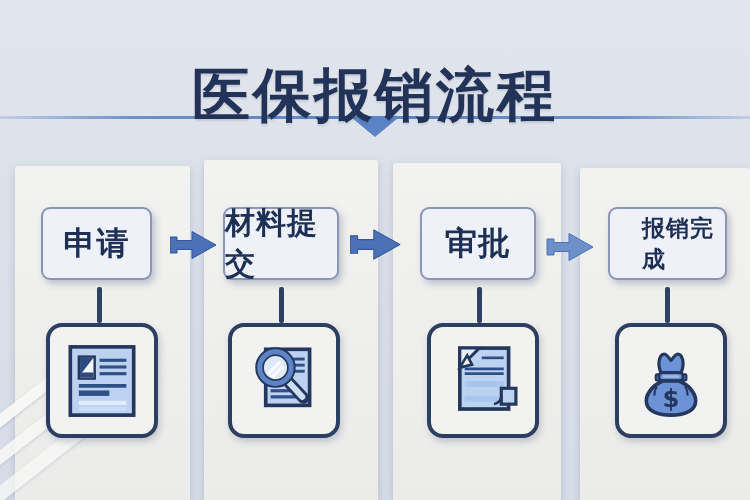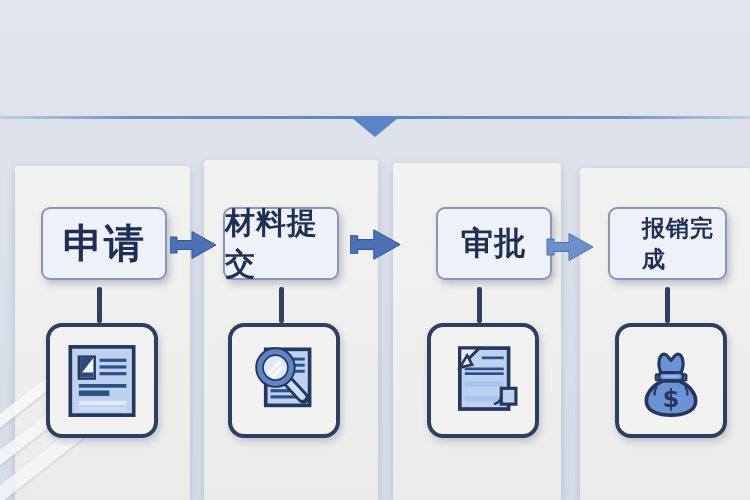--- a/index.html
+++ b/index.html
@@ -31,23 +31,23 @@
   #panel-3{left:393px;width:168px;top:163px;}
   #panel-4{left:580px;width:170px;top:168px;}
   
   .label-box{
     position:absolute;top:207px;height:73px;z-index:6;box-sizing:border-box;
     background:#eef1f7;border:2px solid #8a96b7;border-radius:9px;
     box-shadow:3px 4px 7px rgba(95,105,135,0.35);
     display:flex;align-items:center;justify-content:center;
     color:#1d2f55;font-weight:800;letter-spacing:1px;
   }
-  #label-1{left:41px;width:126px;font-size:40px;}
+  #label-1{left:41px;width:111px;font-size:32px;}
   #label-2{left:223px;width:116px;font-size:30px;}
-  #label-3{left:436px;width:116px;font-size:32px;}
+  #label-3{left:420px;width:116px;font-size:32px;}
   #label-4{left:608px;width:119px;font-size:23px;padding-left:32px;}
   
   .connector{position:absolute;top:287px;width:5px;height:36px;background:#2f4160;border-radius:2px;z-index:5;}
   #conn-1{left:97px;} #conn-2{left:279px;} #conn-3{left:477px;} #conn-4{left:665px;}
   
   .icon-box{
     position:absolute;top:323px;width:112px;height:115px;z-index:6;box-sizing:border-box;
     background:#f2f2f0;border:4px solid #2c3f60;border-radius:16px;
     box-shadow:2px 4px 7px rgba(95,105,135,0.30);
     display:flex;align-items:center;justify-content:center;
@@ -65,20 +65,21 @@
   }
   #stripe-1{left:-58px;top:402px;width:150px;height:11px;opacity:.95;}
   #stripe-2{left:-60px;top:436px;width:160px;height:12px;opacity:.85;}
   #stripe-3{left:-64px;top:470px;width:172px;height:14px;opacity:.75;}
 </style>
 </head>
 <body>
 
 <div id="poster">
 
+  <h1 class="title">医保报销流程</h1>
 
   <div class="divider-line"></div>
   <svg class="divider-chevron" viewBox="0 0 46 20">
     <polygon points="0,0 46,0 23,19" fill="#5b84c6"></polygon>
   </svg>
 
   <div class="panel" id="panel-1"></div>
   <div class="panel" id="panel-2"></div>
   <div class="panel" id="panel-3"></div>
   <div class="panel" id="panel-4"></div>

